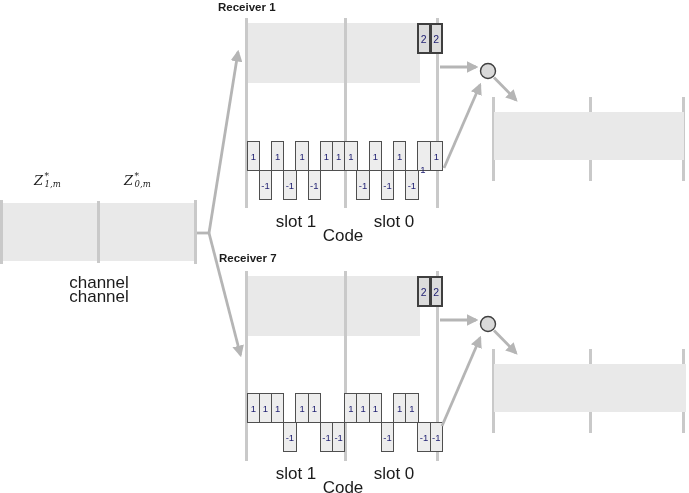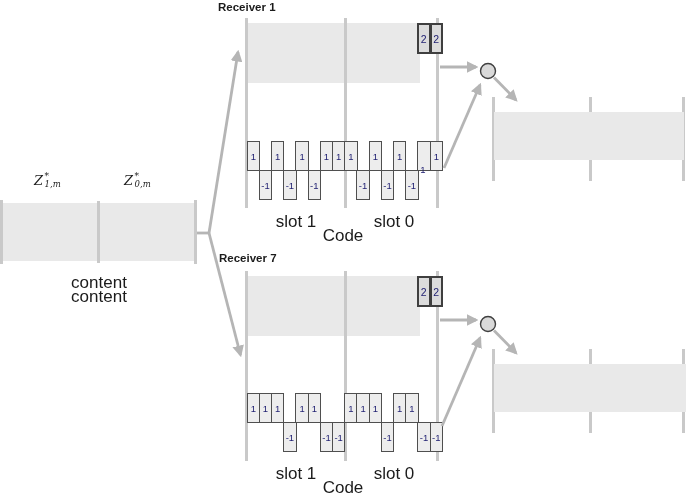--- a/index.html
+++ b/index.html
@@ -48,21 +48,21 @@
       <span class="sub">1,m</span>
     </span>
   </div>
   <div class="zlabel" style="left:124px;top:173px">
     <span>Z</span>
     <span class="ss">
       <span class="sup">*</span>
       <span class="sub">0,m</span>
     </span>
   </div>
-  <div class="label center caption" style="left:57px;top:276px;width:84px">content content</div>
+  <div class="label center caption" style="left:57px;top:276px;width:84px">channel channel</div>
 
   <div class="title" style="left:218px;top:1px">Receiver 1</div>
 
   <div class="rect" style="left:248px;top:23px;width:172px;height:60px"></div>
   <div class="vline" style="left:245px;top:18px;height:190px"></div>
   <div class="vline" style="left:343.5px;top:18px;height:190px"></div>
   <div class="vline" style="left:436px;top:18px;height:190px"></div>
 
   <div class="box2" style="left:417px;top:23px">
     <span>2</span>

